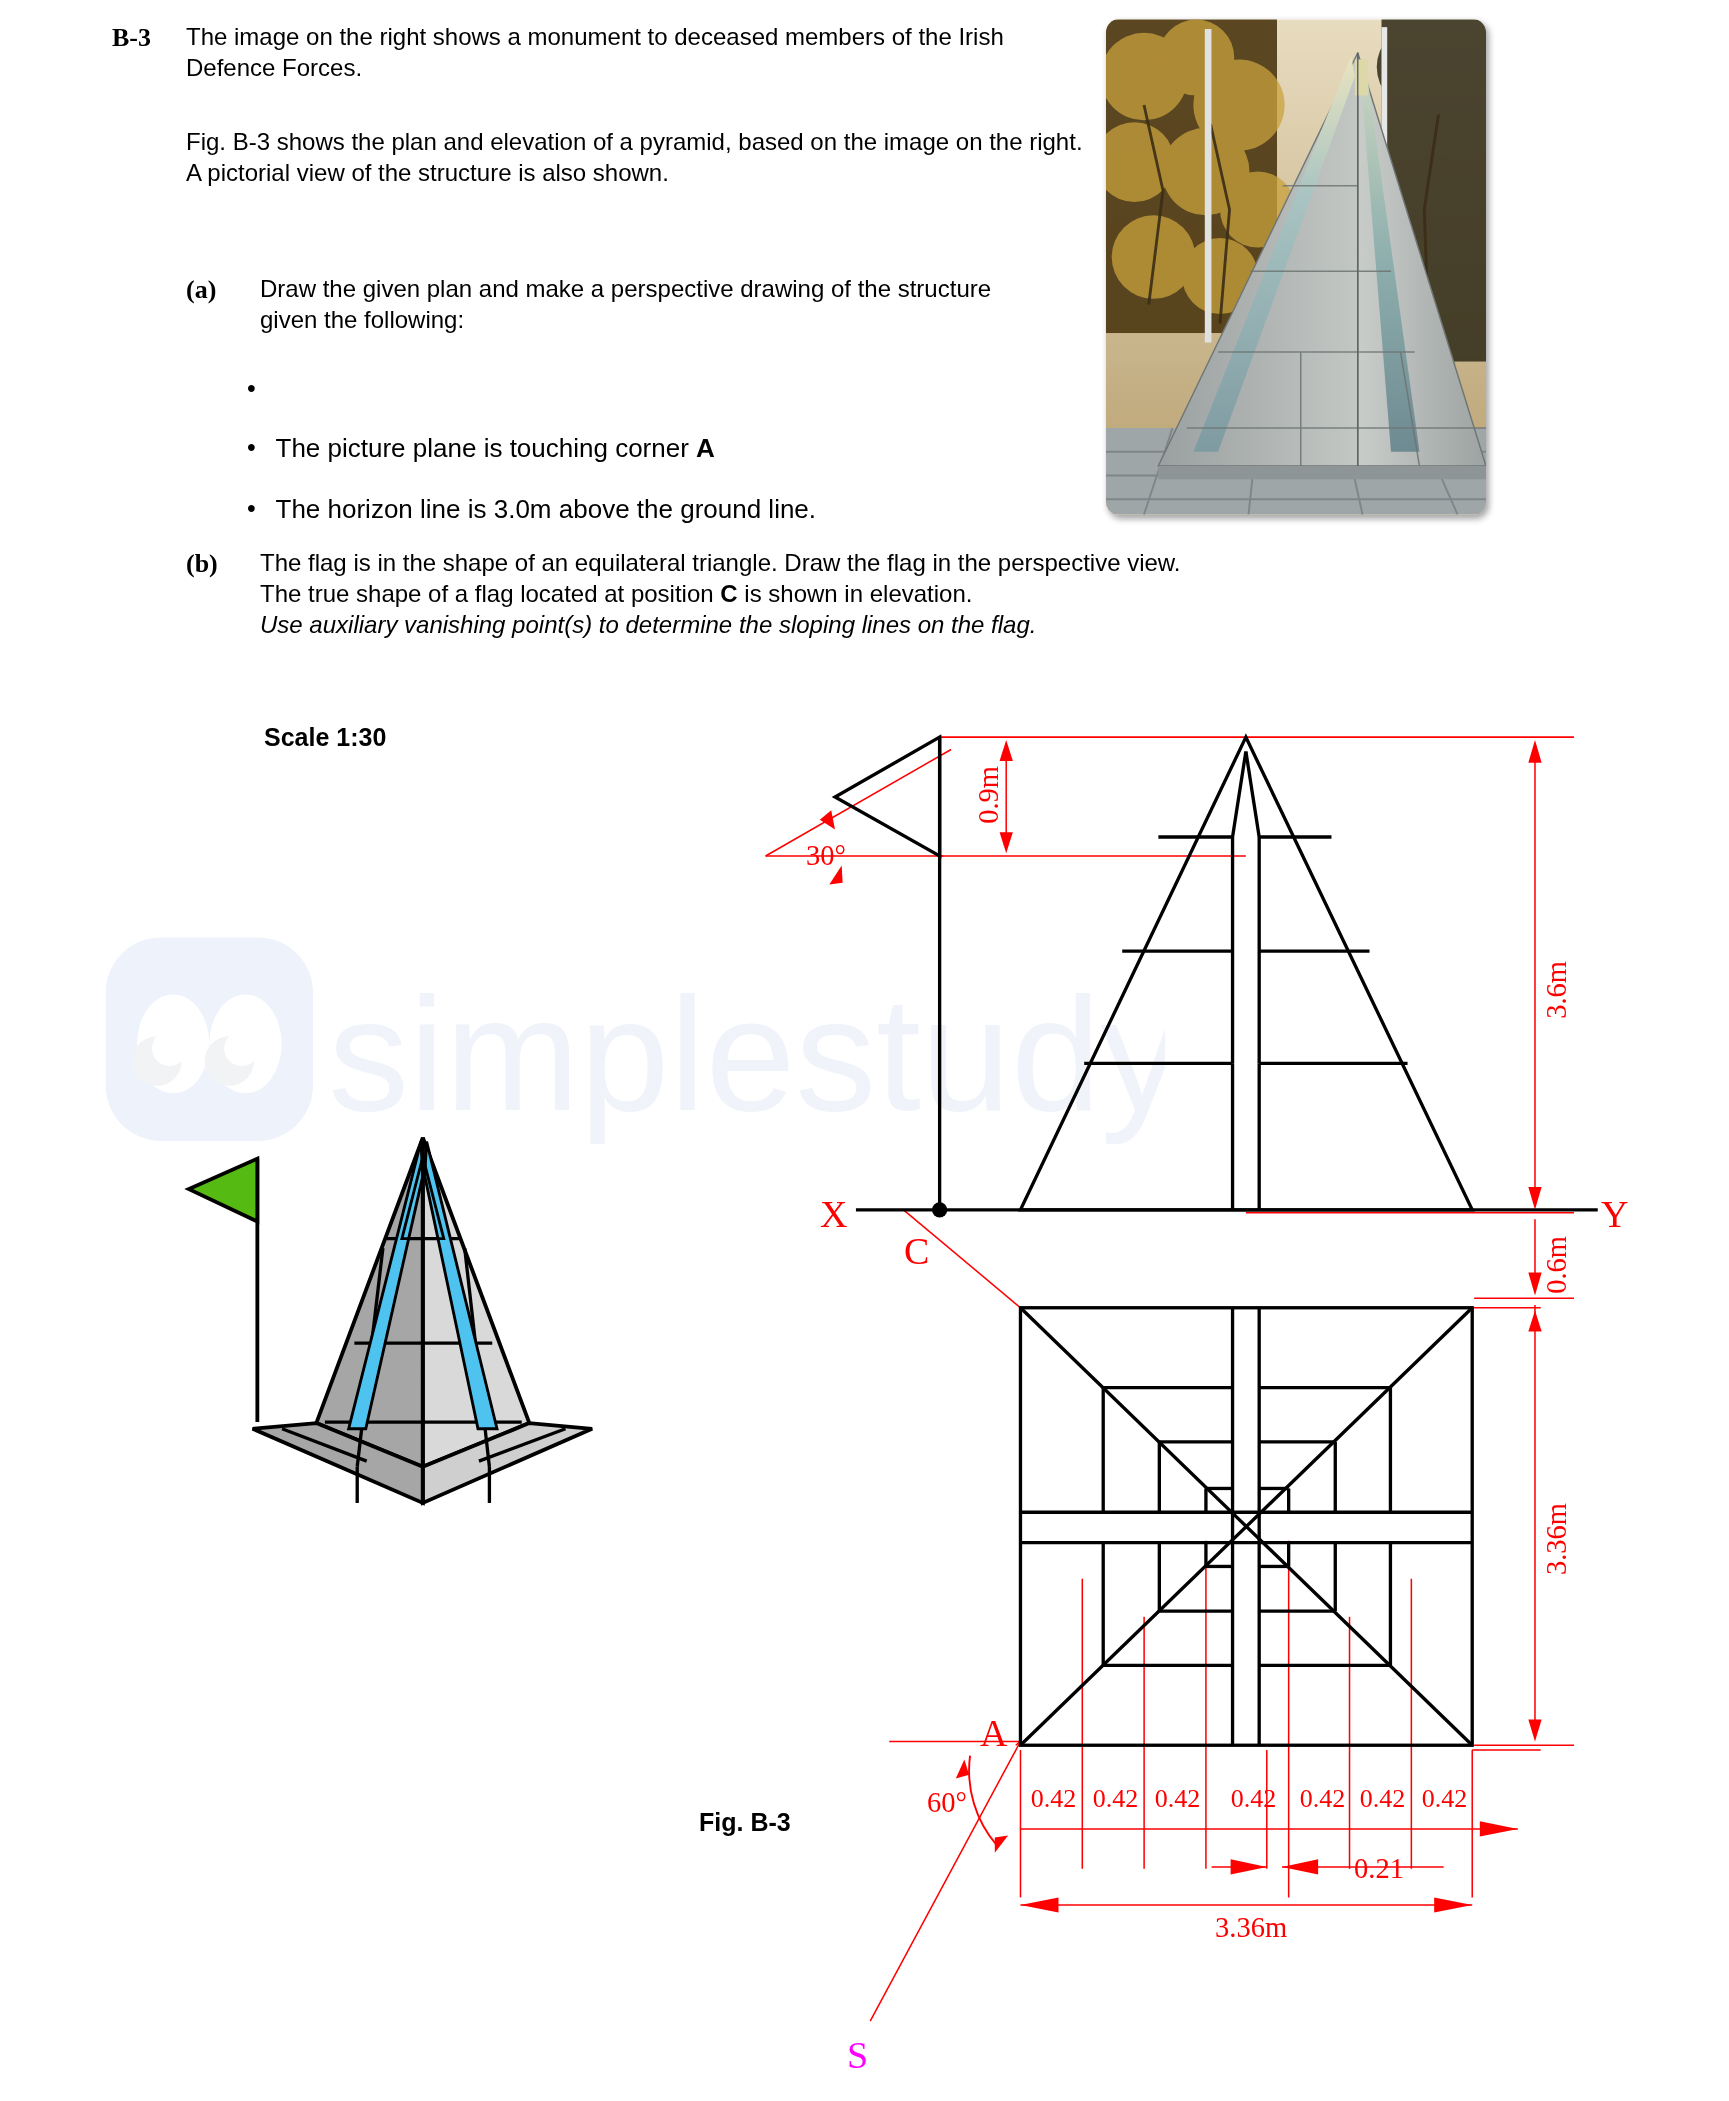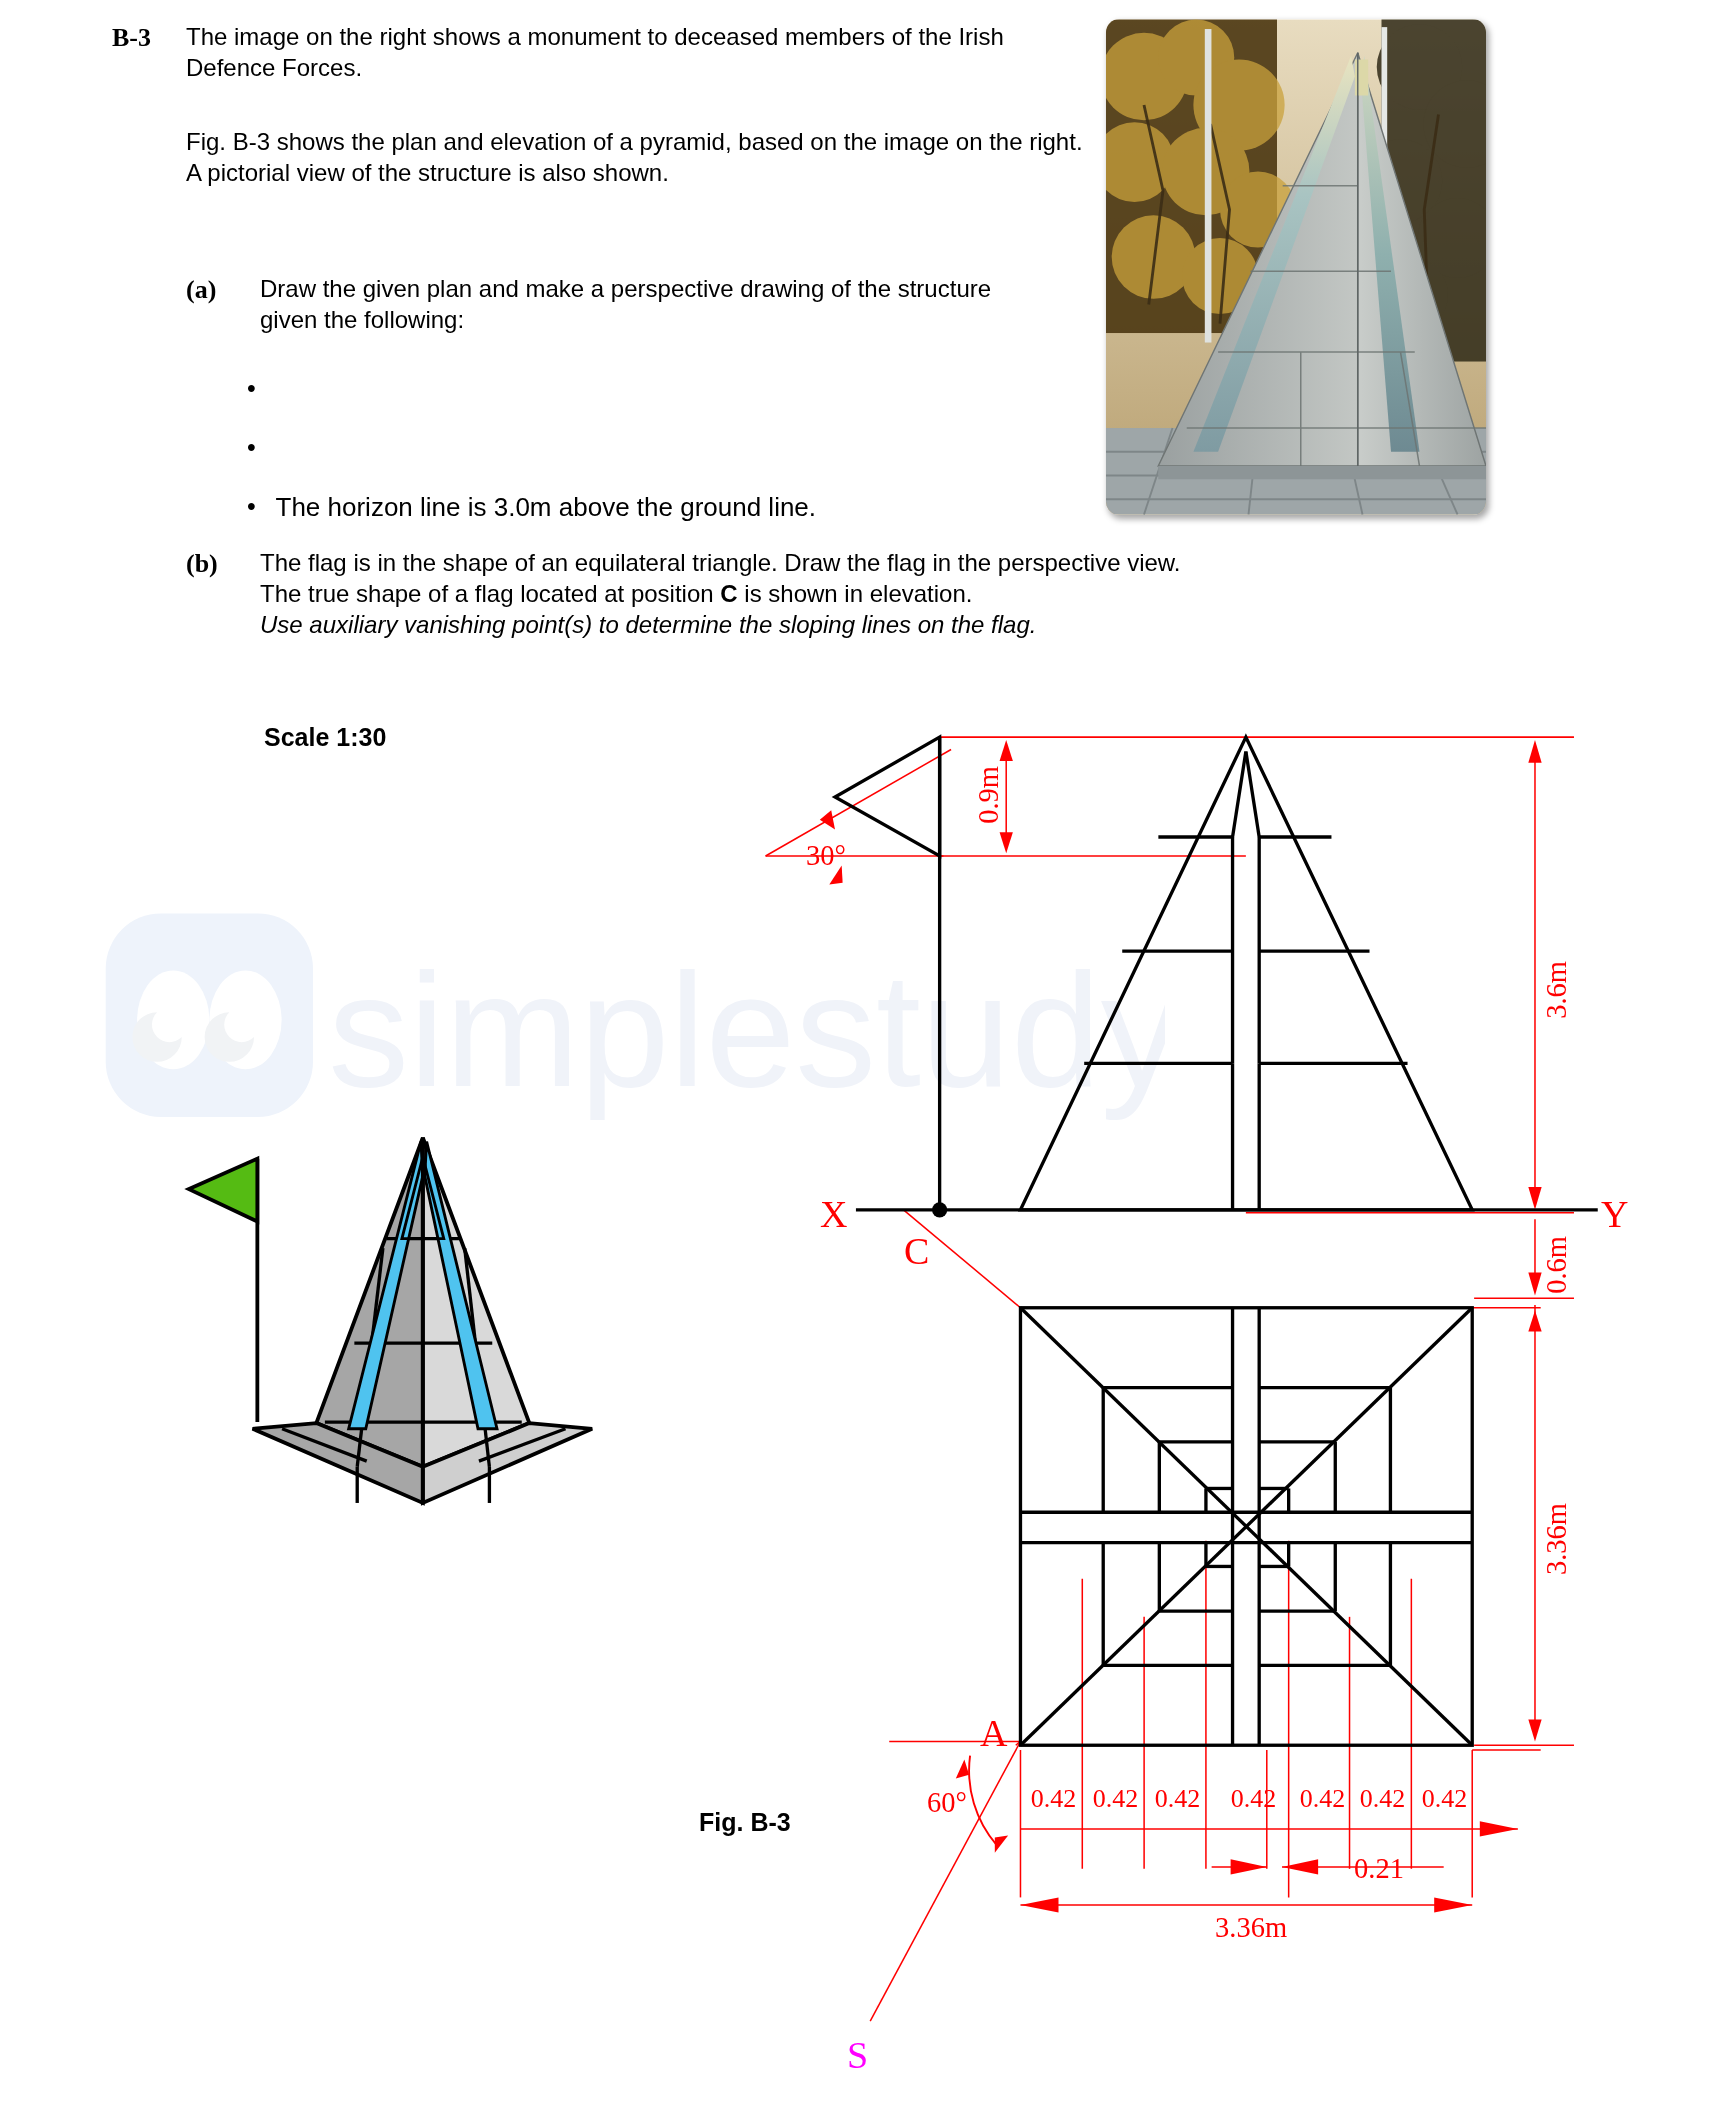--- a/index.html
+++ b/index.html
@@ -56,21 +56,21 @@
   #d-60deg{left:927px;top:1787px;font-size:28.5px;}
   #d-021{left:1354px;top:1853px;font-size:28.5px;}
   #d-336h{left:1215px;top:1912px;font-size:28.5px;}
 
   .seg{position:absolute;color:#ff0000;font-family:"Liberation Serif", serif;font-size:26px;text-align:center;}
 
   
   svg.layer{position:absolute;left:0;top:0;width:1729px;height:2101px;overflow:visible;pointer-events:none;}
 
   
-  .wm{position:absolute;left:100px;top:900px;width:1065px;height:295px;}
+  .wm{position:absolute;left:100px;top:924px;width:1065px;height:295px;}
 </style>
 </head>
 <body>
 
 <div class="page">
 
   <div id="q-intro" class="row">
     <div class="tag">B-3</div>
     <div class="body-t">The image on the right shows a monument to deceased members of the Irish Defence Forces.</div>
   </div>
@@ -84,20 +84,21 @@
     <div class="tag">(a)</div>
     <div class="body-t" style="width:761px">Draw the given plan and make a perspective drawing of the structure given the following:</div>
   </div>
 
   <div class="bullets">
     <div class="bullet">
       <span class="dot">•</span>
     </div>
     <div class="bullet">
       <span class="dot">•</span>
+      <span>The picture plane is touching corner <b>A</b></span>
     </div>
     <div class="bullet">
       <span class="dot">•</span>
       <span>The horizon line is 3.0m above the ground line.</span>
     </div>
   </div>
 
   <div id="q-b" class="row">
     <div class="tag">(b)</div>
     <div style="width:1103px">

